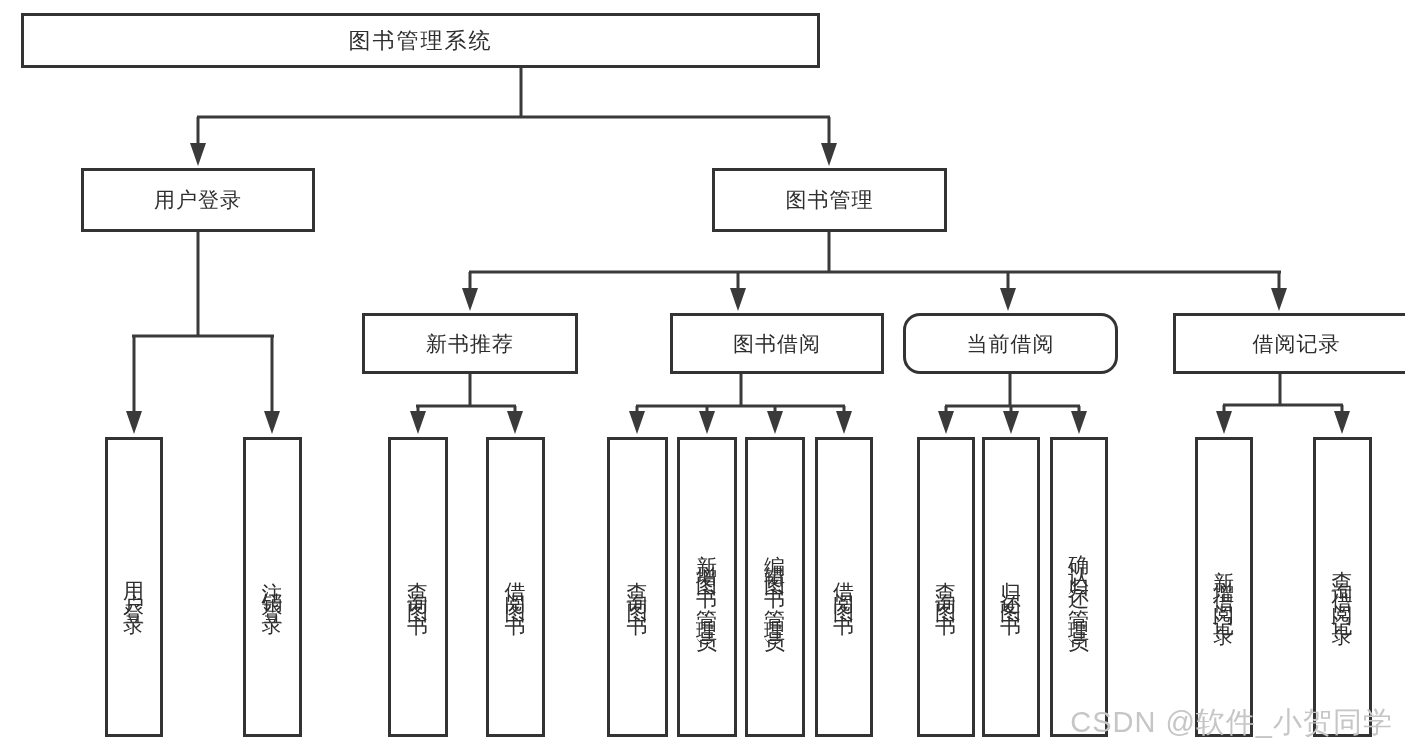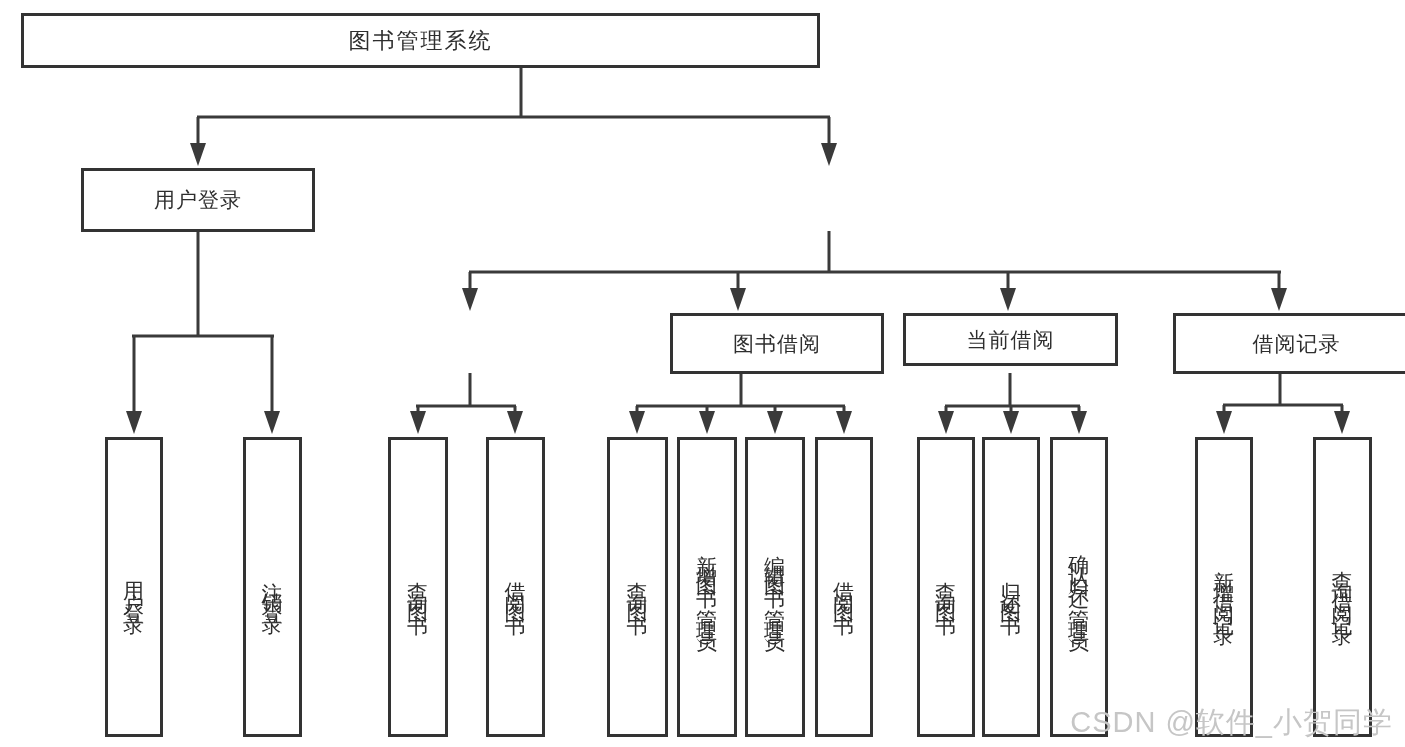--- a/index.html
+++ b/index.html
@@ -104,25 +104,31 @@
     </g>
   </svg>
 
   <div class="node root hbox" style="left:21px; top:13px; width:799px; height:55px;">
     <span>图书管理系统</span>
   </div>
 
   <div class="node hbox" style="left:81px; top:168px; width:234px; height:64px;">
     <span>用户登录</span>
   </div>
+  <div class="node hbox" style="left:712px; top:168px; width:235px; height:64px;">
+    <span>图书管理</span>
+  </div>
 
+  <div class="node hbox" style="left:362px; top:313px; width:216px; height:61px;">
+    <span>新书推荐</span>
+  </div>
   <div class="node hbox" style="left:634px; top:313px; width:214px; height:61px;margin-left:36px;">
     <span>图书借阅</span>
   </div>
-  <div class="node hbox" style="left:903px; top:313px; width:215px; height:53px;">
+  <div class="node hbox" style="left:903px; top:313px; width:215px; height:61px;border-radius:17px;">
     <span>当前借阅</span>
   </div>
   <div class="node hbox" style="left:1173px; top:313px; width:247px; height:61px;">
     <span>借阅记录</span>
   </div>
 
   <div class="node leaf" style="left:105px; top:437px; width:58px; height:300px;">
     <span>用户登录</span>
   </div>
   <div class="node leaf" style="left:243px; top:437px; width:59px; height:300px;">

